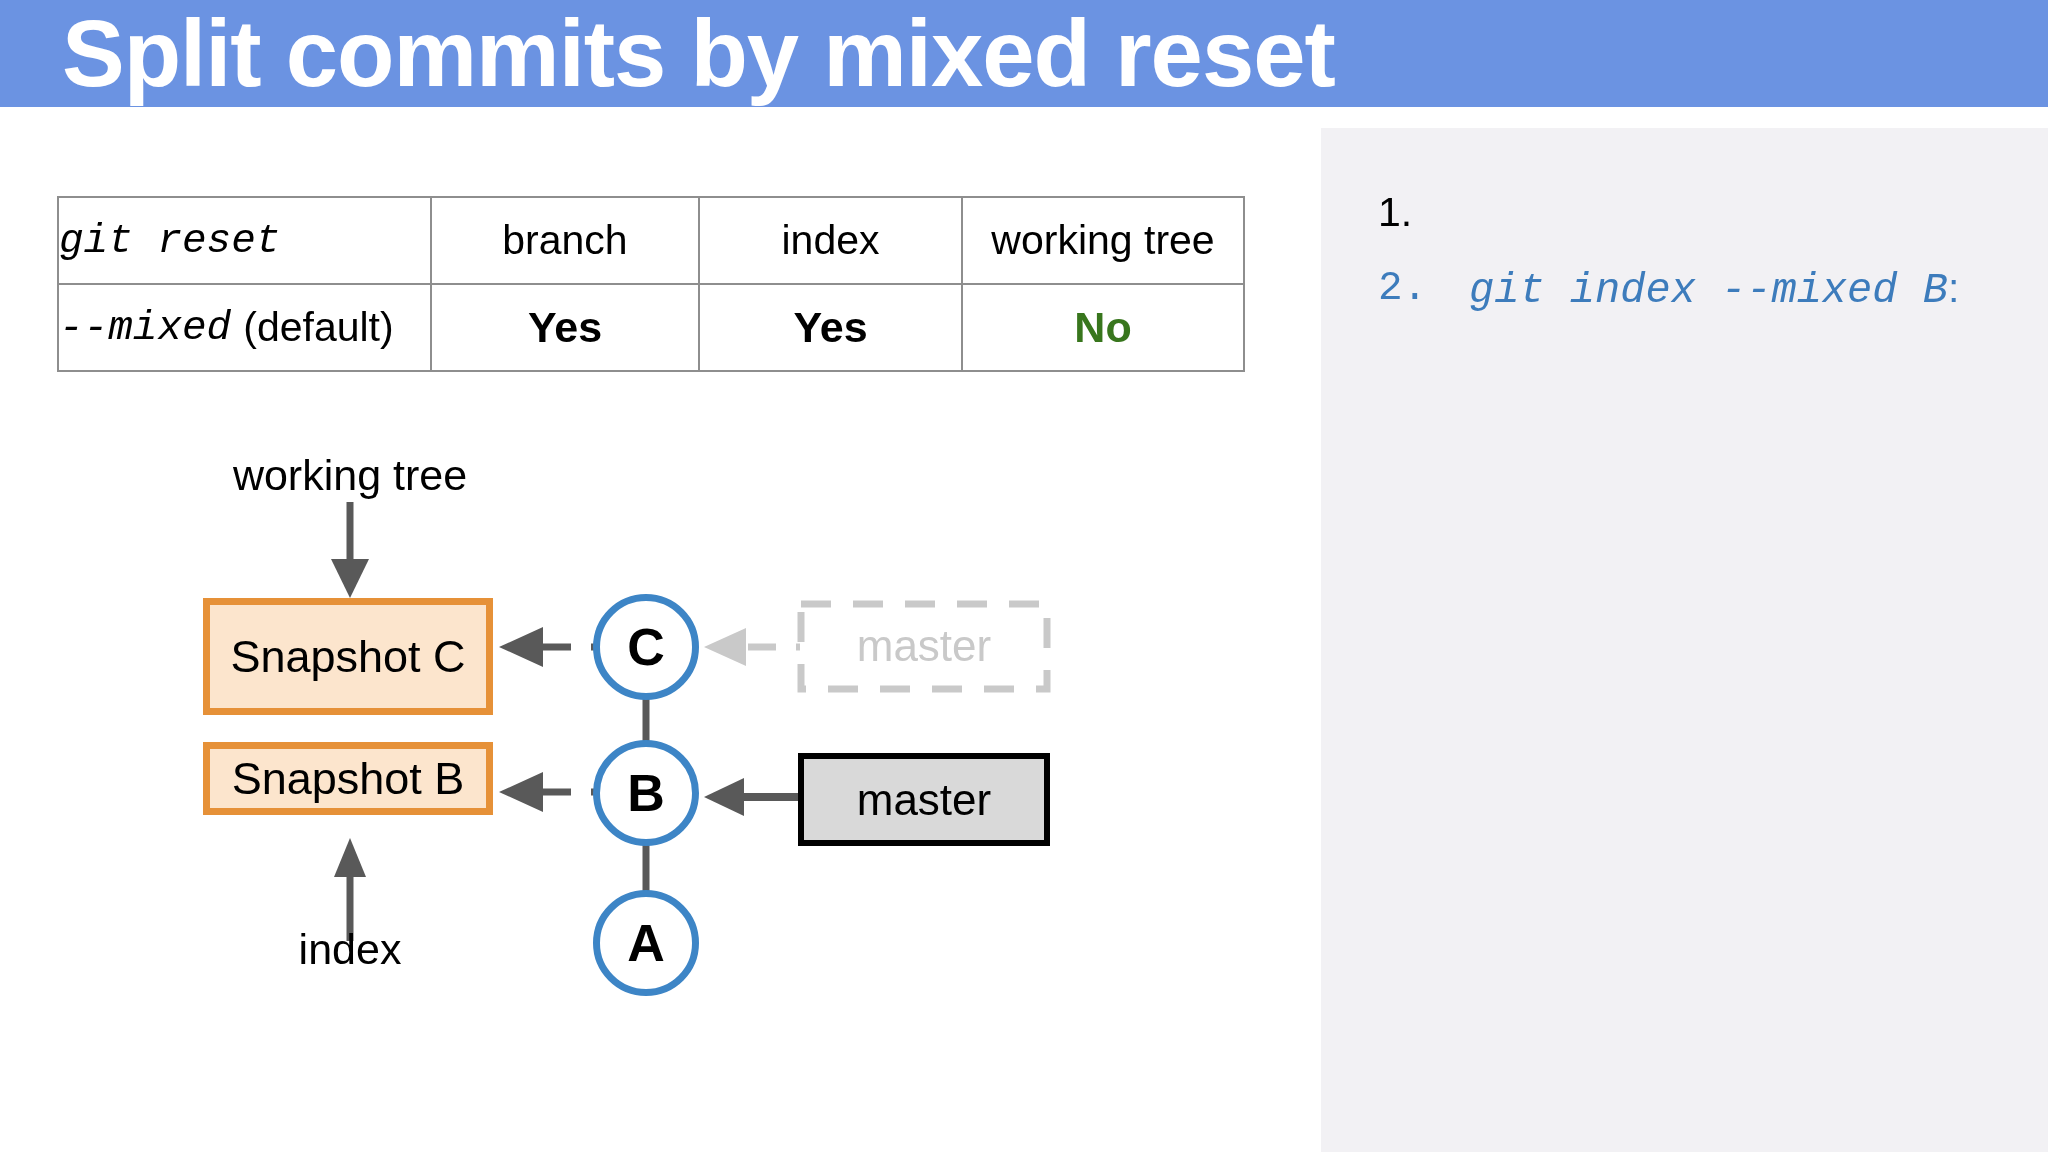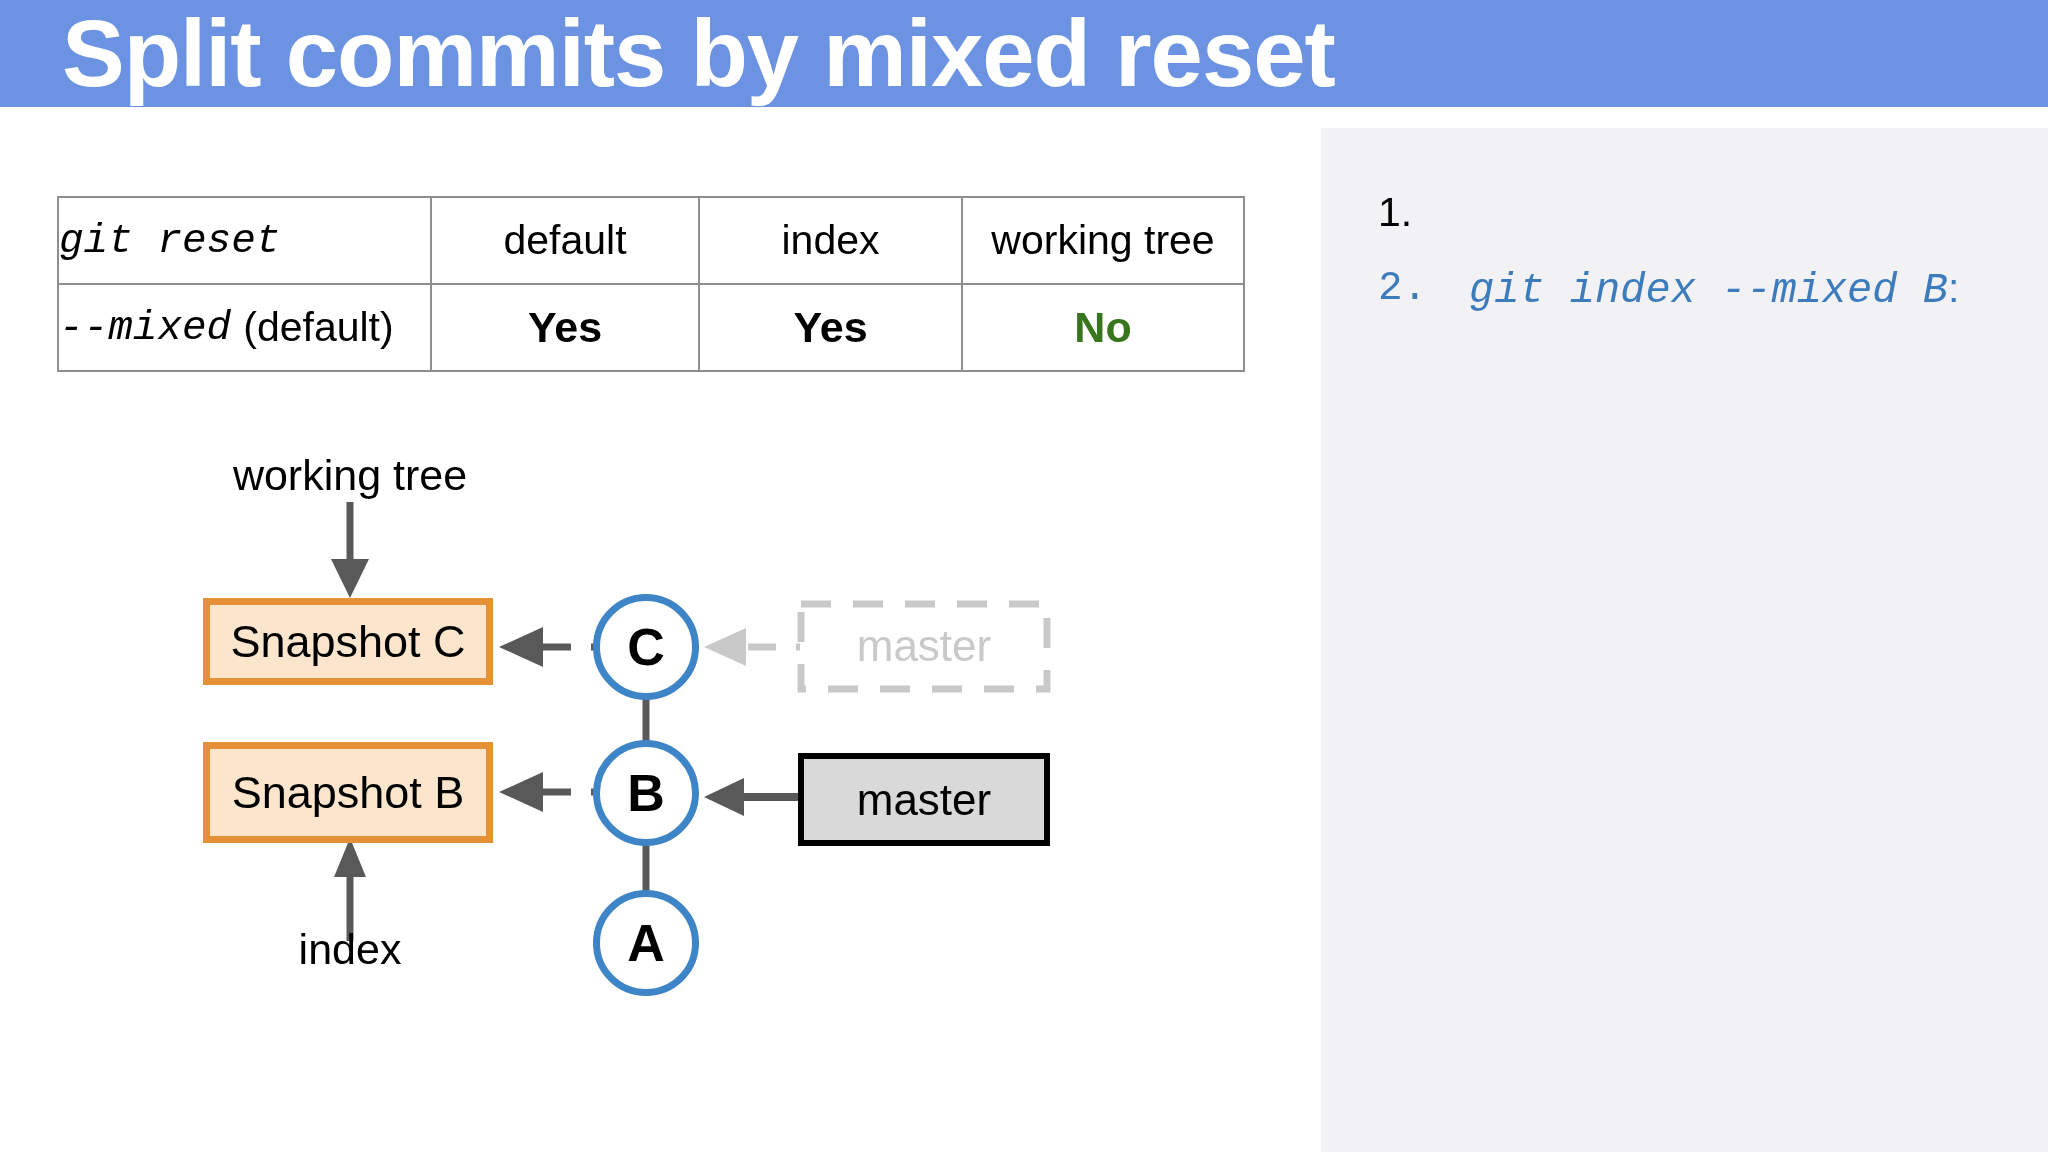--- a/index.html
+++ b/index.html
@@ -49,22 +49,22 @@
 
   .dlabel{position:absolute;left:175px;width:350px;text-align:center;
           font-size:43px;color:#000;line-height:46px;}
   .dlabel.wt{top:452px;}
   .dlabel.ix{top:926px;}
 
   .snapbox{position:absolute;left:203px;width:290px;box-sizing:border-box;
            background:var(--snapshot-fill,#FCE5CD);
            border:7px solid var(--snapshot-border,#E69138);
            display:flex;align-items:center;justify-content:center;font-size:45px;}
-  .snapbox.c{top:598px;height:87px;}
-  .snapbox.b{top:742px;height:101px;}
+  .snapbox.c{top:598px;height:117px;}
+  .snapbox.b{top:742px;height:73px;}
 
   .commit{position:absolute;left:593px;width:106px;height:106px;box-sizing:border-box;
           background:#ffffff;border:7px solid var(--commit-blue,#3D85C6);border-radius:50%;
           display:flex;align-items:center;justify-content:center;
           font-size:52px;font-weight:bold;color:#000;}
   .commit.c{top:594px;} .commit.b{top:740px;} .commit.a{top:890px;}
 
   .ghost-master{position:absolute;left:800px;top:602px;width:248px;height:88px;
                 display:flex;align-items:center;justify-content:center;
                 color:var(--ghost-gray,#C9C9C9);font-size:44px;}
@@ -78,21 +78,21 @@
 <div class="slide">
 
   <div class="header">
     <div class="title">Split commits by mixed reset</div>
   </div>
 
   <div class="tbl">
     <div class="cell c0 r0">
       <span class="mono">git reset</span>
     </div>
-    <div class="cell r0">default</div>
+    <div class="cell r0">branch</div>
     <div class="cell r0">index</div>
     <div class="cell r0">working tree</div>
     <div class="cell c0">
       <span class="mono">--mixed</span>
       <span class="suffix">(default)</span>
     </div>
     <div class="cell val">Yes</div>
     <div class="cell val">Yes</div>
     <div class="cell val green">No</div>
   </div>

